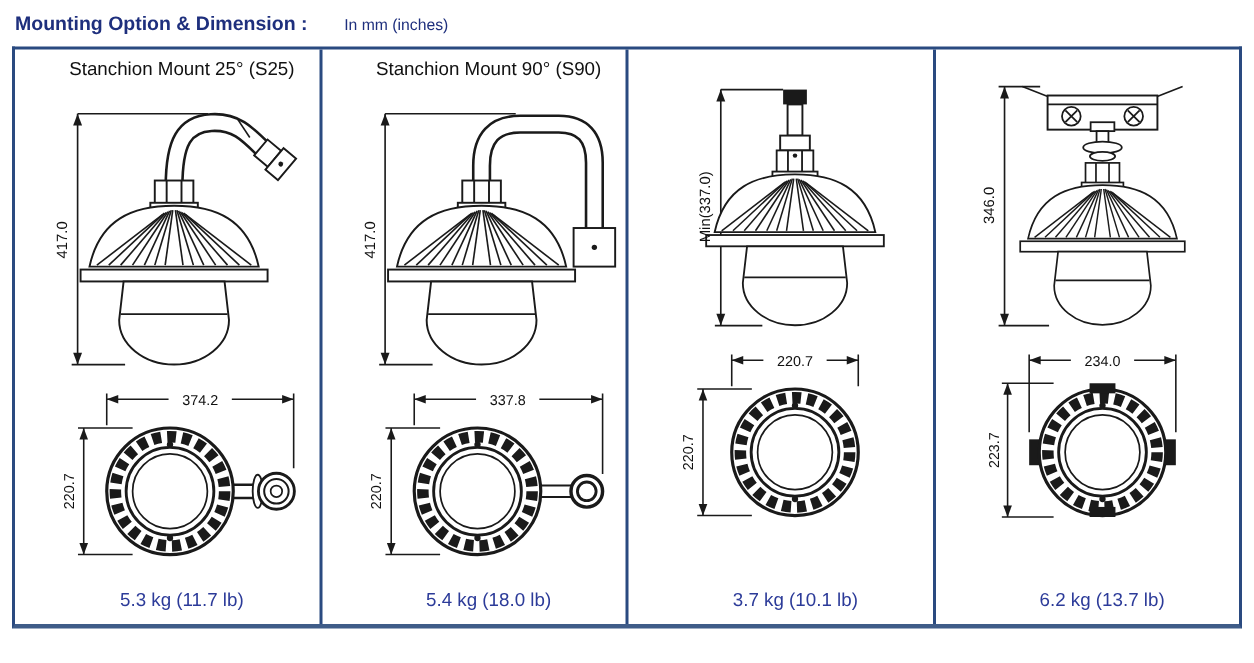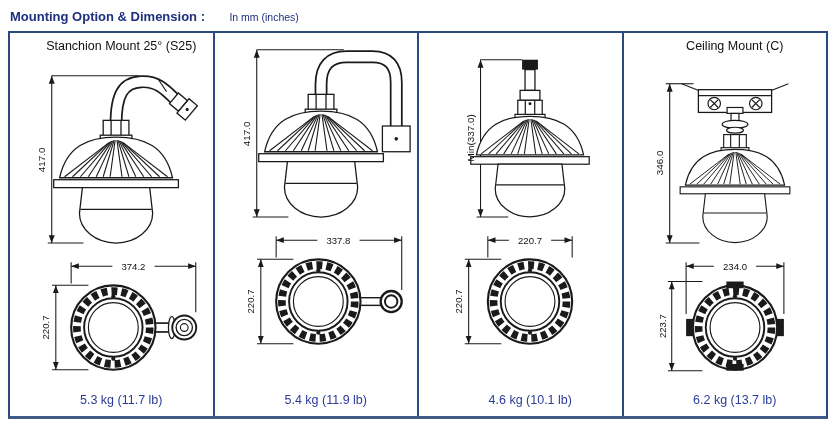--- a/index.html
+++ b/index.html
@@ -115,20 +115,21 @@
       <use href="#gear-top" xlink:href="#gear-top" transform="translate(92,84)"></use>
       <text x="113" y="24" text-anchor="middle">374.2</text>
       <g transform="translate(25,84) rotate(-90)">
         <text text-anchor="middle">220.7</text>
       </g>
     </svg>
     <div class="weight">5.3 kg (11.7 lb)</div>
   </div>
 
   <div class="col">
+    <div class="col-header">Stanchion Mount 90° (S90)</div>
     <svg class="side" viewBox="0 0 200 190">
       <line class="ln" x1="30" y1="17" x2="118" y2="17"></line>
       <line class="ln" x1="26" y1="186" x2="62" y2="186"></line>
       <line class="ln" x1="30" y1="17" x2="30" y2="186"></line>
       <polygon class="arrow" points="30,17 27,25 33,25"></polygon>
       <polygon class="arrow" points="30,186 27,178 33,178"></polygon>
       <path d="M 95 66 L 95 52 Q 95 24 121 24 L 147 24 Q 171 24 171 50 L 171 96" stroke="#1a1a1a" stroke-width="13" fill="none"></path>
       <path d="M 95 66 L 95 52 Q 95 24 121 24 L 147 24 Q 171 24 171 50 L 171 96" stroke="#fff" stroke-width="9.5" fill="none"></path>
       <rect x="157" y="94" width="28" height="26" fill="#fff" stroke="#1a1a1a" stroke-width="1.3"></rect>
       <circle cx="171" cy="107" r="1.8" fill="#1a1a1a"></circle>
@@ -152,21 +153,21 @@
       <path d="M 134 84 L 158 84" stroke="#1a1a1a" stroke-width="9.5" fill="none"></path>
       <path d="M 134 84 L 158 84" stroke="#fff" stroke-width="6.5" fill="none"></path>
       <circle cx="168" cy="84" r="11" fill="#fff" stroke="#1a1a1a" stroke-width="2.4"></circle>
       <circle cx="168" cy="84" r="6.5" fill="none" stroke="#1a1a1a" stroke-width="2"></circle>
       <use href="#gear-top" xlink:href="#gear-top" transform="translate(92,84)"></use>
       <text x="113" y="24" text-anchor="middle">337.8</text>
       <g transform="translate(25,84) rotate(-90)">
         <text text-anchor="middle">220.7</text>
       </g>
     </svg>
-    <div class="weight">5.4 kg (11.9 lb)</div>
+    <div class="weight">5.4 kg (18.0 lb)</div>
   </div>
 
   <div class="col">
     <svg class="side" viewBox="0 0 200 190">
       <line class="ln" x1="50" y1="27" x2="92" y2="27"></line>
       <line class="ln" x1="46" y1="186" x2="78" y2="186"></line>
       <line class="ln" x1="50" y1="27" x2="50" y2="186"></line>
       <polygon class="arrow" points="50,27 47,35 53,35"></polygon>
       <polygon class="arrow" points="50,186 47,178 53,178"></polygon>
       <rect x="92" y="27" width="16" height="10" fill="#1a1a1a"></rect>
@@ -189,25 +190,24 @@
       <line class="ln" x1="32" y1="128" x2="70" y2="128"></line>
       <line class="ln" x1="36" y1="40" x2="36" y2="128"></line>
       <polygon class="arrow" points="36,40 33,48 39,48"></polygon>
       <polygon class="arrow" points="36,128 33,120 39,120"></polygon>
       <use href="#gear-top" xlink:href="#gear-top" transform="translate(100,84)"></use>
       <text x="100" y="24" text-anchor="middle">220.7</text>
       <g transform="translate(29,84) rotate(-90)">
         <text text-anchor="middle">220.7</text>
       </g>
     </svg>
-    <div class="weight">4.6 kg (10.1 lb)</div>
-  </div>
-
-  <div class="col">
-    <div class="col-header">Ceiling Mount (C)</div>
+    <div class="weight">3.7 kg (10.1 lb)</div>
+  </div>
+
+  <div class="col">
     <svg class="side" viewBox="0 0 200 190">
       <line class="ln" x1="30" y1="25" x2="58" y2="25"></line>
       <line class="ln" x1="30" y1="186" x2="64" y2="186"></line>
       <line class="ln" x1="34" y1="25" x2="34" y2="186"></line>
       <polygon class="arrow" points="34,25 31,33 37,33"></polygon>
       <polygon class="arrow" points="34,186 31,178 37,178"></polygon>
       <line class="ln" x1="46" y1="25" x2="64" y2="32"></line>
       <line class="ln" x1="154" y1="25" x2="136" y2="32"></line>
       <rect x="63" y="31" width="74" height="23" fill="#fff" stroke="#1a1a1a" stroke-width="1.3"></rect>
       <line class="ln" x1="63" y1="37" x2="137" y2="37"></line>

